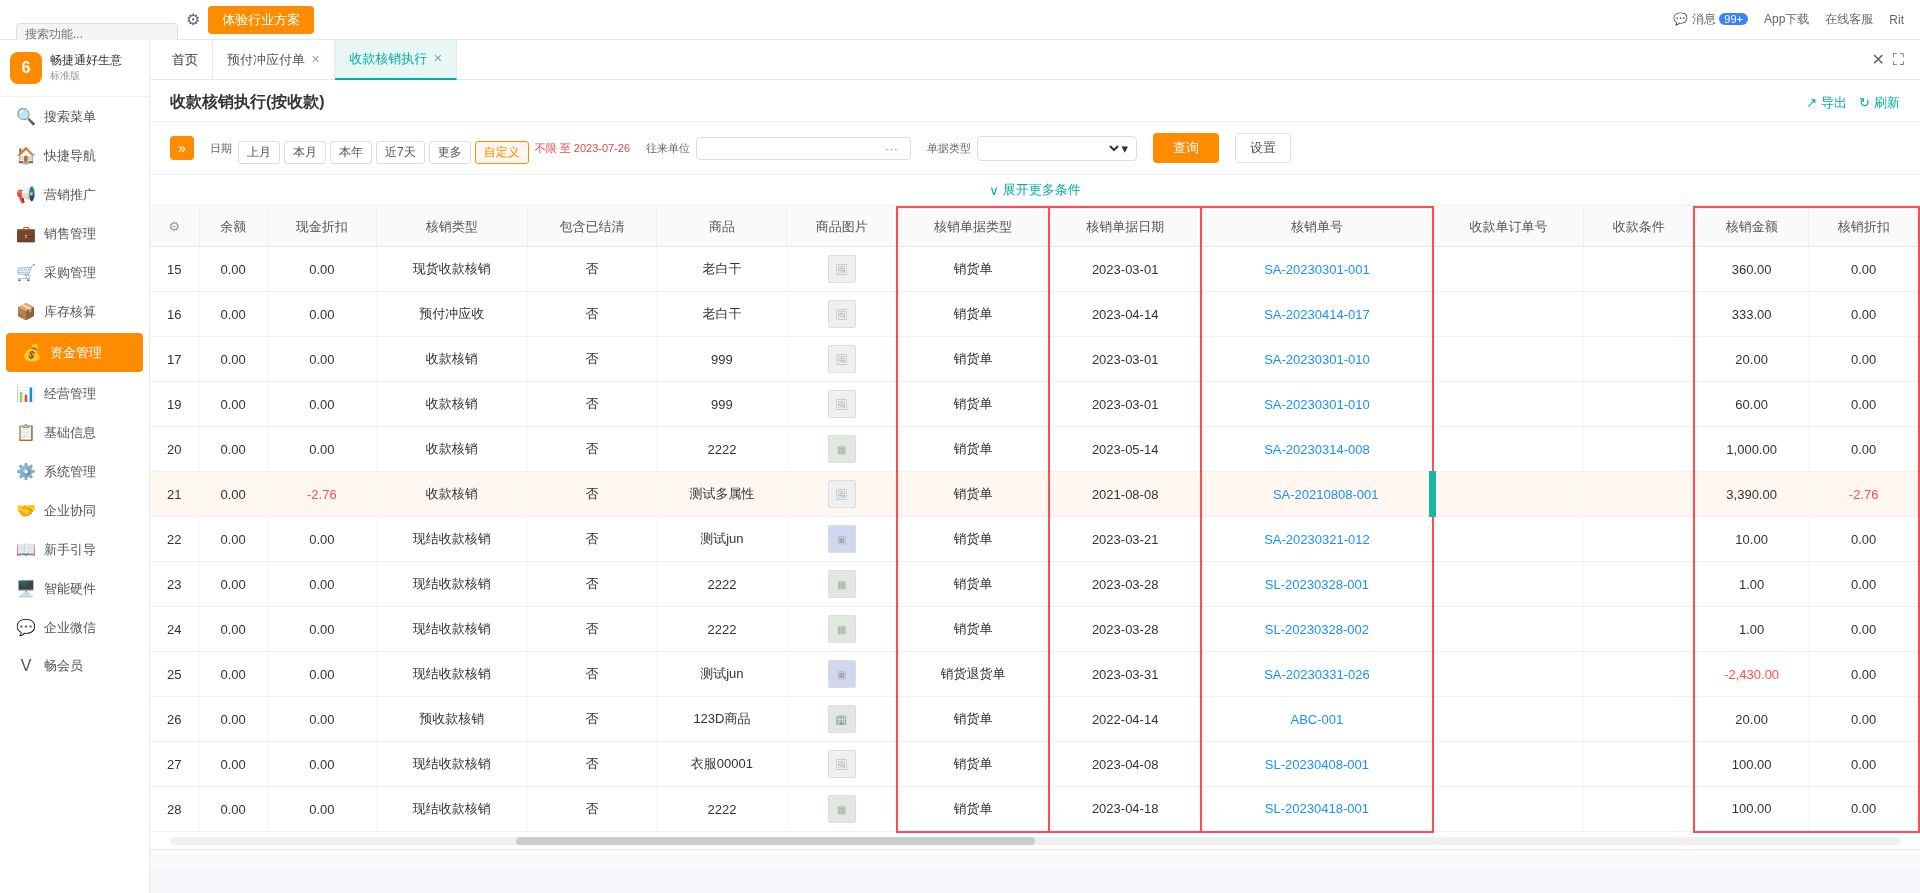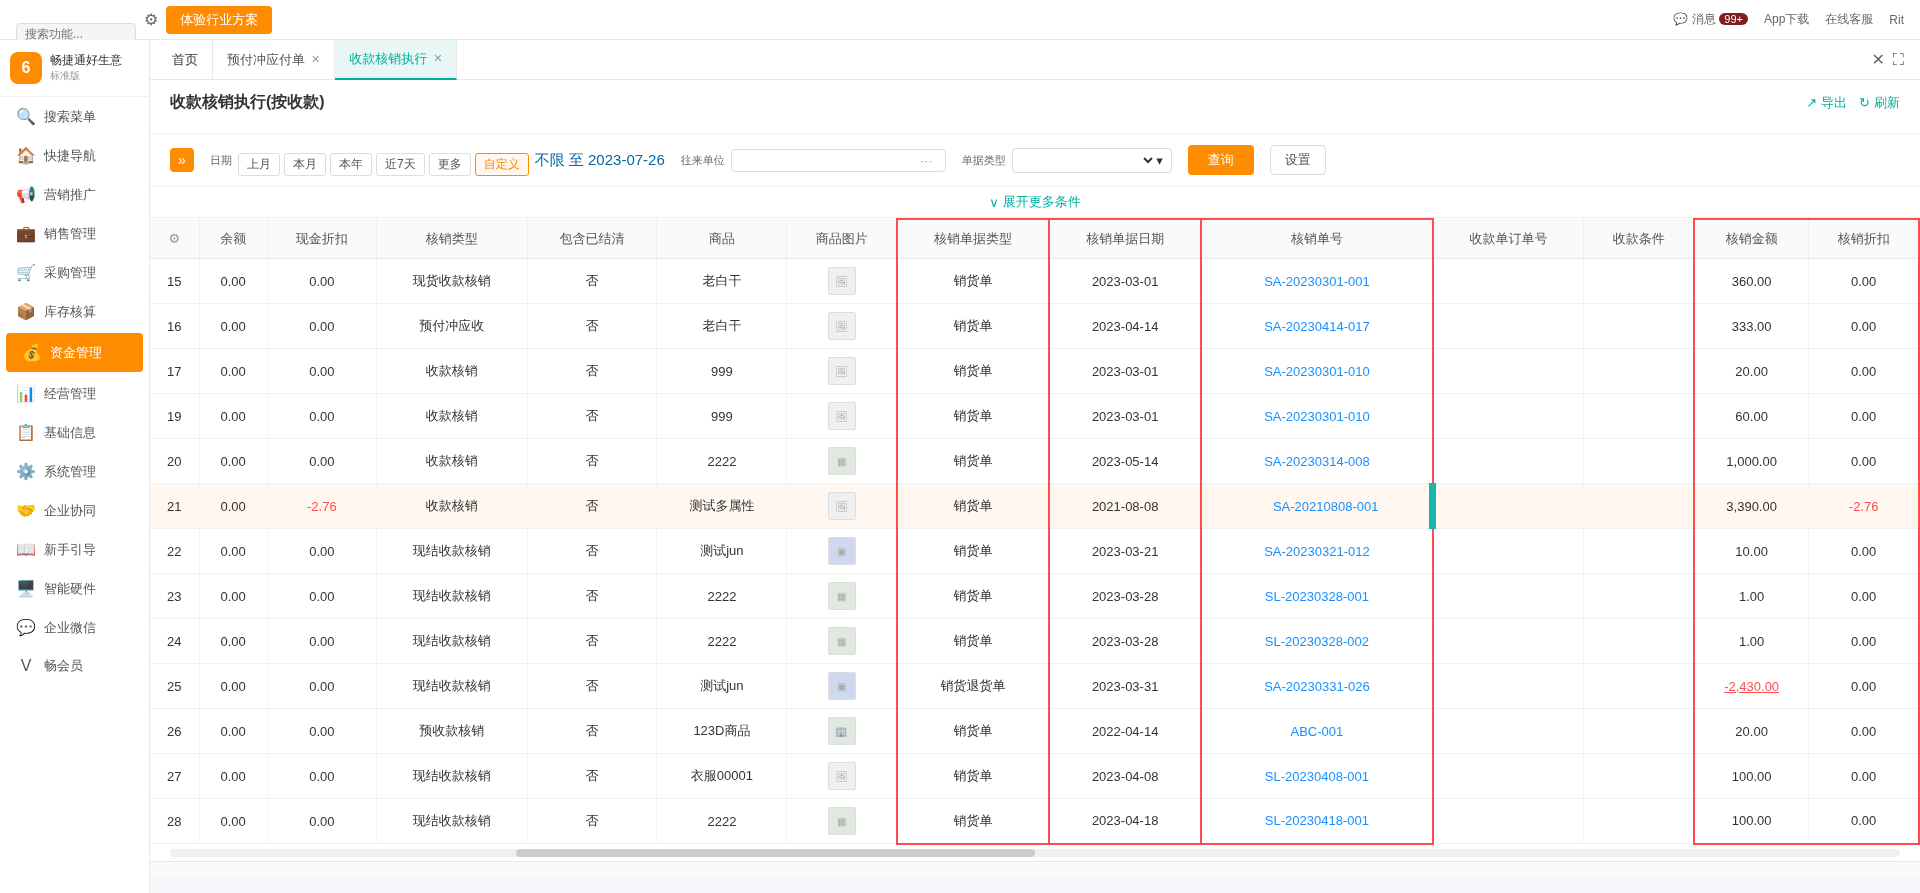--- a/index.html
+++ b/index.html
@@ -15,36 +15,36 @@
       border-bottom: 1px solid #e8e8e8;
       gap: 12px;
     }
     .top-bar-left { display: flex; align-items: center; gap: 8px; flex: 1; }
     .top-bar-input {
       background: #f5f5f5;
       border: 1px solid #ddd;
       border-radius: 4px;
       padding: 3px 8px;
       font-size: 12px;
-      width: 120px;
+      width: 162px;
       color: #999;
       margin-top: 28px;
     }
     .top-bar-gear { color: #666; cursor: pointer; font-size: 16px; }
     .top-bar-btn {
       background: #ff8c00;
       color: #fff;
       border: none;
       border-radius: 4px;
       padding: 5px 14px;
       font-size: 13px;
       cursor: pointer;
     }
     .top-bar-right { display: flex; align-items: center; gap: 16px; font-size: 12px; color: #666; }
-    .badge { background: #7f1d1d; color: #fff; border-radius: 10px; padding: 0 5px; font-size: 11px; }
+    .badge { background: #3b82f6; color: #fff; border-radius: 10px; padding: 0 5px; font-size: 11px; }
 
     
     .layout { display: flex; height: calc(100vh - 40px); }
 
     
     .sidebar {
       width: 150px;
       background: #fff;
       border-right: 1px solid #e8e8e8;
       display: flex;
@@ -104,21 +104,21 @@
     .tab-close { font-size: 11px; color: #999; cursor: pointer; }
     .tab-actions { margin-left: auto; display: flex; gap: 8px; padding-right: 8px; }
     .tab-action-btn { background: none; border: none; cursor: pointer; color: #666; font-size: 16px; }
 
     
     .page-content { flex: 1; overflow: auto; padding: 0; background: #f5f7fa; }
     .page-inner { background: #fff; margin: 0; }
 
     
     .page-header {
-      padding: 12px 20px 20px;
+      padding: 12px 20px 8px;
       display: flex;
       align-items: center;
       justify-content: space-between;
       border-bottom: 1px solid #f0f0f0;
     }
     .page-title { font-size: 16px; font-weight: 600; color: #333; }
     .page-actions { display: flex; gap: 12px; }
     .action-btn {
       display: flex; align-items: center; gap: 4px;
       color: #00b0a0; cursor: pointer; font-size: 13px;
@@ -151,21 +151,21 @@
     .time-btn {
       padding: 2px 8px;
       border: 1px solid #ddd;
       background: #fff;
       border-radius: 3px;
       font-size: 12px;
       cursor: pointer;
       color: #555;
     }
     .time-btn.custom { background: #fff7f0; color: #ff8c00; border-color: #ff8c00; }
-    .filter-date-range { font-size: 15px; color: #0369a1; }
+    .filter-date-range { font-size: 11px; color: #ef4444; }
     .filter-input-wrap {
       display: flex; align-items: center;
       border: 1px solid #ddd;
       border-radius: 4px;
       padding: 3px 8px;
       background: #fff;
       min-width: 180px;
     }
     .filter-input { border: none; outline: none; font-size: 13px; flex: 1; color: #333; }
     .filter-dots { color: #999; margin: 0 4px; }
@@ -625,21 +625,21 @@
     <td class="">0.00</td>
     <td>现结收款核销</td>
     <td>否</td>
     <td>测试jun</td>
     <td><span class="img-thumb has-img2">▣</span></td>
     <td style="border-left:2px solid #ff4d4f;border-right:2px solid #ff4d4f;">销货退货单</td>
     <td style="border-left:2px solid #ff4d4f;border-right:2px solid #ff4d4f;">2023-03-31</td>
     <td style="border-left:2px solid #ff4d4f;border-right:2px solid #ff4d4f;"><a class="link-text">SA-20230331-026</a></td>
     <td></td>
     <td></td>
-    <td style="border-left:2px solid #ff4d4f;text-decoration:underline;" class="red-text">-2,430.00</td>
+    <td style="border-left:2px solid #ff4d4f;" class="red-text">-2,430.00</td>
     <td style="border-right:2px solid #ff4d4f;" class="">0.00</td>
   </tr>
                 <tr>
     <td>26</td>
     <td>0.00</td>
     <td class="">0.00</td>
     <td>预收款核销</td>
     <td>否</td>
     <td>123D商品</td>
     <td><span class="img-thumb has-img">🏢</span></td>

